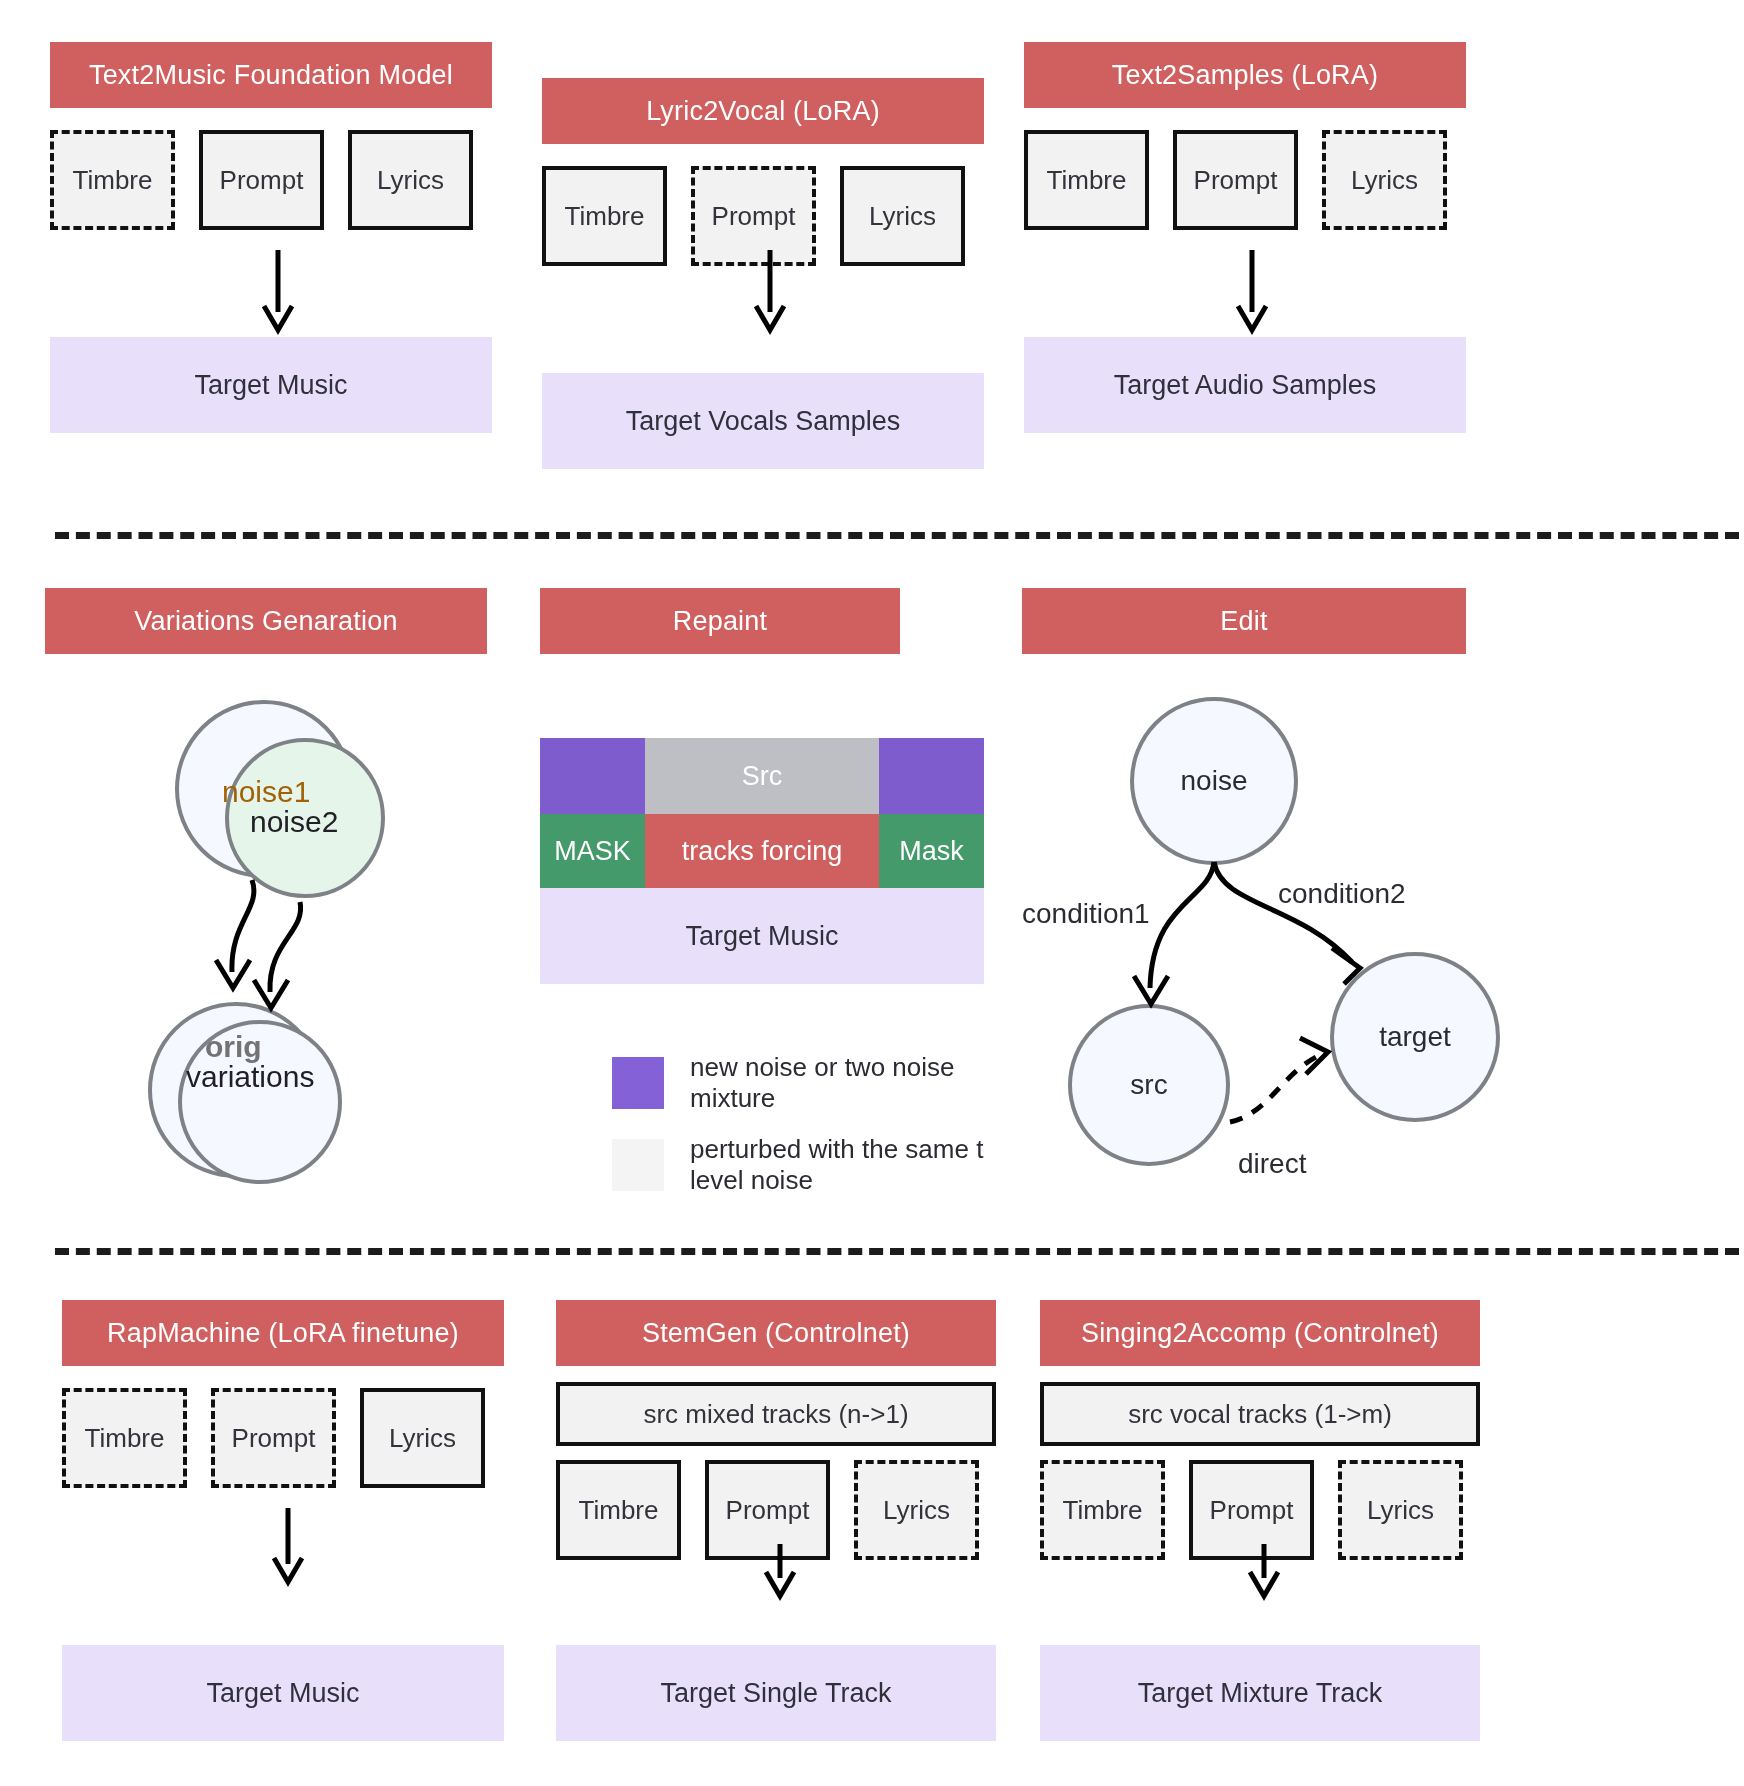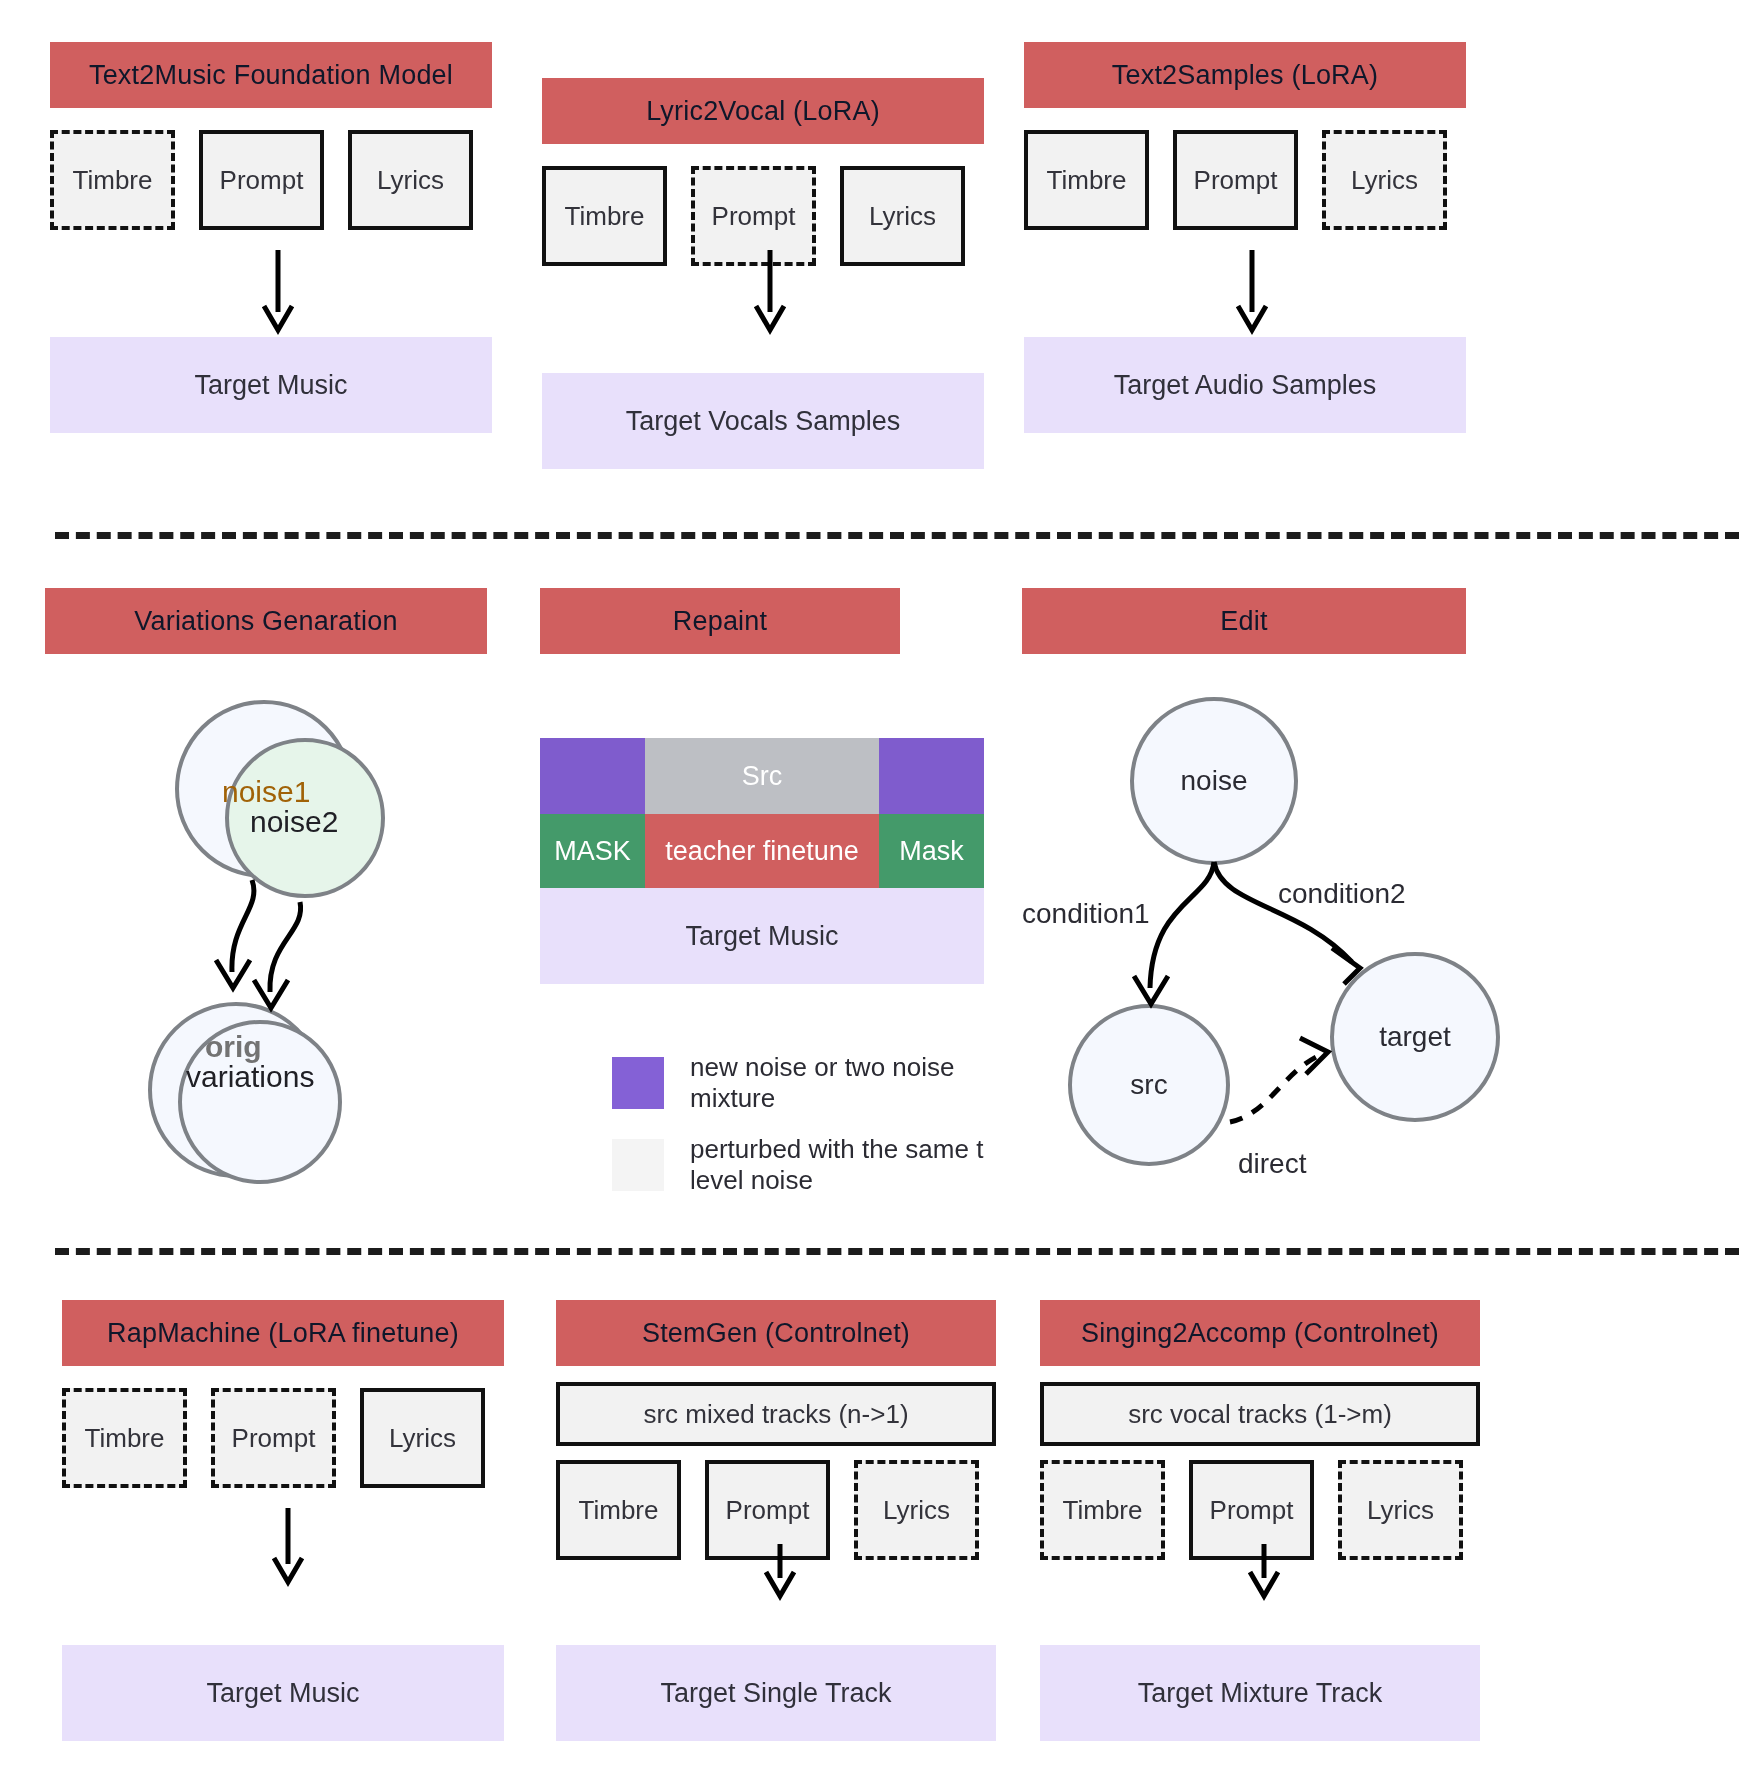--- a/index.html
+++ b/index.html
@@ -6,21 +6,21 @@
   body{
     font-family:"Liberation Sans", sans-serif;
     width:1744px;height:1786px;position:relative;overflow:hidden;
     color:#2b2b33;
   }
   .canvas{position:absolute;inset:0;}
 
   
   .panel{position:absolute;}
   .panel-title{
-    background:#d05f5f;color:#0f172a;
+    background:#d05f5f;color:#ffffff;
     font-size:27px;letter-spacing:.2px;
     display:flex;align-items:center;justify-content:center;
     height:66px;width:100%;box-sizing:border-box;
   }
   .chip-row{display:flex;align-items:flex-start;gap:0;margin-top:22px;}
   .chip{
     background:#f2f2f2;color:#33333b;font-size:26px;
     display:flex;align-items:center;justify-content:center;
     box-sizing:border-box;height:100px;
   }
@@ -149,21 +149,21 @@
   </div>
 
   <div class="rp-grid" style="left:540px;top:738px;width:444px;">
     <div class="rp-row">
       <div class="rp-cell c-purple" style="width:105px;height:76px;"></div>
       <div class="rp-cell c-gray" style="width:234px;height:76px;">Src</div>
       <div class="rp-cell c-purple" style="width:105px;height:76px;"></div>
     </div>
     <div class="rp-row">
       <div class="rp-cell c-green" style="width:105px;height:74px;">MASK</div>
-      <div class="rp-cell c-red" style="width:234px;height:74px;">teacher finetune</div>
+      <div class="rp-cell c-red" style="width:234px;height:74px;">tracks forcing</div>
       <div class="rp-cell c-green" style="width:105px;height:74px;">Mask</div>
     </div>
     <div class="target" style="height:96px;">Target Music</div>
   </div>
 
   <div style="position:absolute;left:612px;top:1052px;width:420px;">
     <div class="legend-row" style="margin-top:0;">
       <div class="sw sw-purple"></div>
       <div class="legend-txt">new noise or two noise mixture</div>
     </div>

